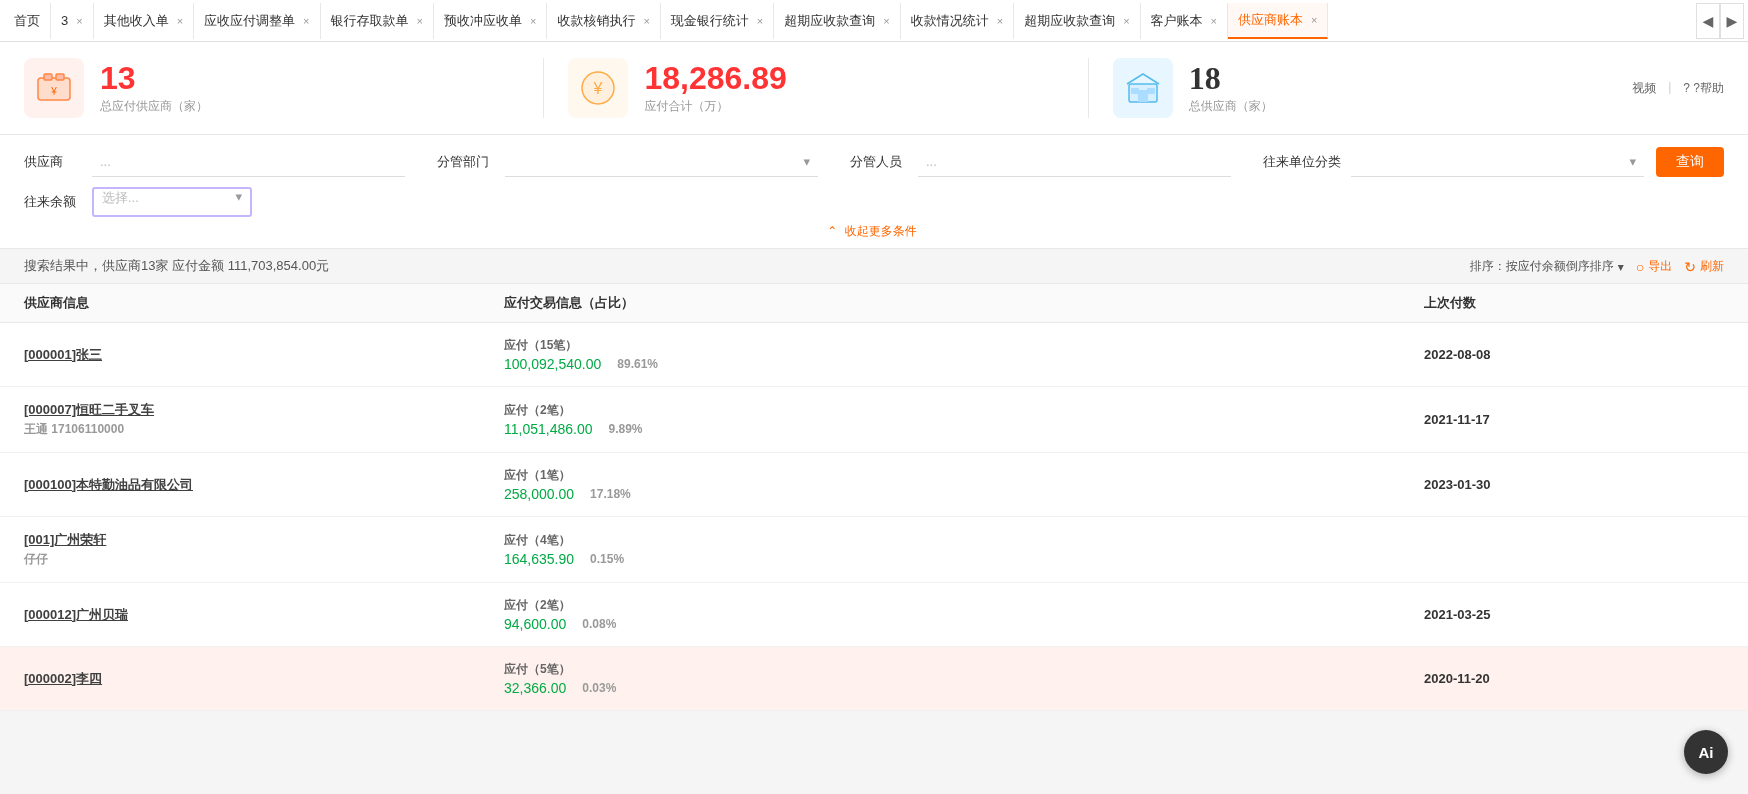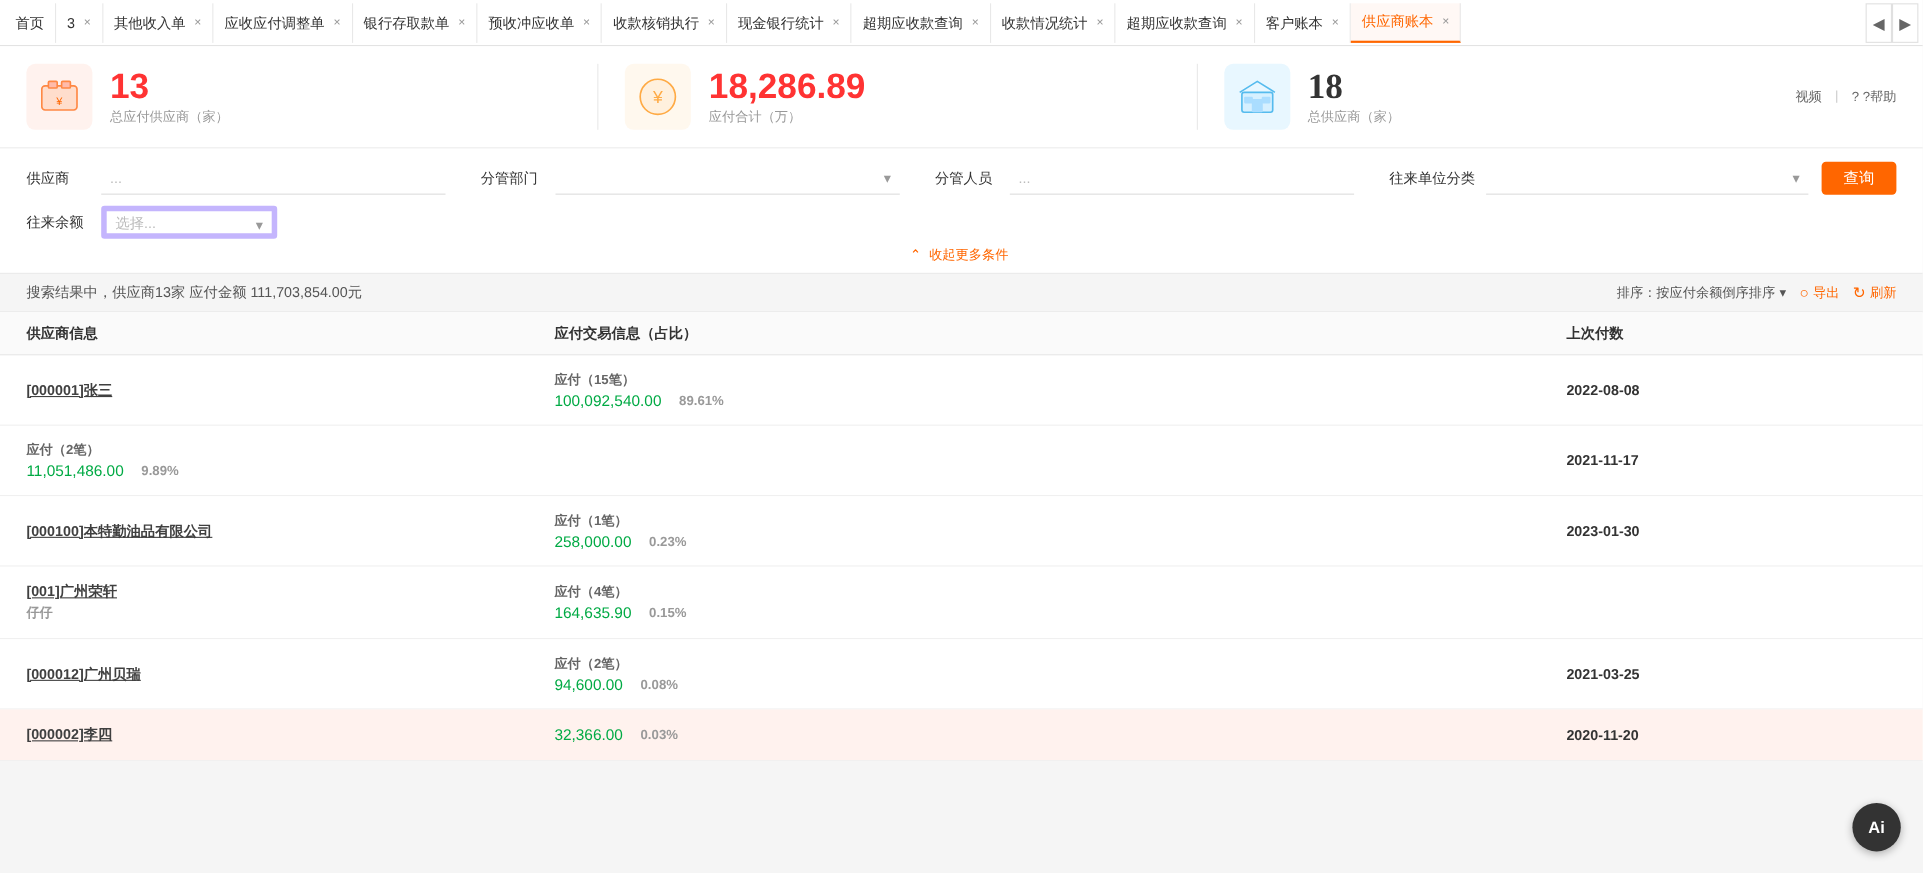--- a/index.html
+++ b/index.html
@@ -177,21 +177,21 @@
       font-size: 12px;
       cursor: pointer;
     }
     .collapse-bar span { margin-right: 4px; }
 
     
     .result-bar {
       background: #f5f5f5;
       padding: 8px 24px;
       display: flex;
-      align-items: center;
+      align-items: flex-end;
       justify-content: space-between;
       border-bottom: 1px solid #e8e8e8;
     }
     .result-info { font-size: 13px; color: #555; }
     .result-actions {
       display: flex;
       align-items: center;
       gap: 12px;
       font-size: 12px;
       color: #555;
@@ -392,21 +392,21 @@
       <div class="filter-select" style="position:relative; flex:1; display:flex; align-items:center; border-bottom:1px solid #ddd; height:30px;">
         <span style="flex:1;"></span>
         <span style="color:#999;">▾</span>
       </div>
     </div>
     <button class="btn-query">查询</button>
   </div>
   <div class="filter-row" style="margin-bottom:0;">
     <div class="filter-item">
       <span class="filter-label">往来余额</span>
-      <div class="filter-select" style="position:relative; flex:0 0 160px; display:flex; align-items:flex-end; border:5px solid #c4b5fd; height:30px; border-radius:3px; padding:0 8px;">
+      <div class="filter-select" style="position:relative; flex:0 0 160px; display:flex; align-items:flex-start; border:2px solid #c4b5fd; height:30px; border-radius:3px; padding:0 8px;">
         <span style="flex:1; color:#bbb;">选择...</span>
         <span style="color:#999;">▾</span>
       </div>
     </div>
   </div>
   <div class="collapse-bar">
     <span>⌃</span>
     <span>收起更多条件</span>
   </div>
 </div>
@@ -446,41 +446,45 @@
         <span class="payable-amount">100,092,540.00</span>
         <span class="payable-pct">89.61%</span>
       </div>
     </div>
     <div class="col-last">
       <span class="last-pay-date">2022-08-08</span>
     </div>
   </div>
 
   <div class="table-row">
+    <div class="col-supplier">
+      <div class="supplier-name">[000007]恒旺二手叉车</div>
+      <div class="supplier-contact">王通  17106110000</div>
+    </div>
     <div class="col-payable">
       <div class="payable-label">应付（2笔）</div>
       <div class="payable-row">
         <span class="payable-amount">11,051,486.00</span>
         <span class="payable-pct">9.89%</span>
       </div>
     </div>
     <div class="col-last">
       <span class="last-pay-date">2021-11-17</span>
     </div>
   </div>
 
   <div class="table-row">
     <div class="col-supplier">
       <div class="supplier-name">[000100]本特勤油品有限公司</div>
     </div>
     <div class="col-payable">
       <div class="payable-label">应付（1笔）</div>
       <div class="payable-row">
         <span class="payable-amount">258,000.00</span>
-        <span class="payable-pct">0.23%</span>
+        <span class="payable-pct">17.18%</span>
       </div>
     </div>
     <div class="col-last">
       <span class="last-pay-date">2023-01-30</span>
     </div>
   </div>
 
   <div class="table-row">
     <div class="col-supplier">
       <div class="supplier-name">[001]广州荣轩</div>
@@ -512,20 +516,21 @@
     <div class="col-last">
       <span class="last-pay-date">2021-03-25</span>
     </div>
   </div>
 
   <div class="table-row highlighted">
     <div class="col-supplier">
       <div class="supplier-name">[000002]李四</div>
     </div>
     <div class="col-payable">
+      <div class="payable-label">应付（5笔）</div>
       <div class="payable-row">
         <span class="payable-amount">32,366.00</span>
         <span class="payable-pct">0.03%</span>
       </div>
     </div>
     <div class="col-last">
       <span class="last-pay-date">2020-11-20</span>
     </div>
   </div>
 </div>

